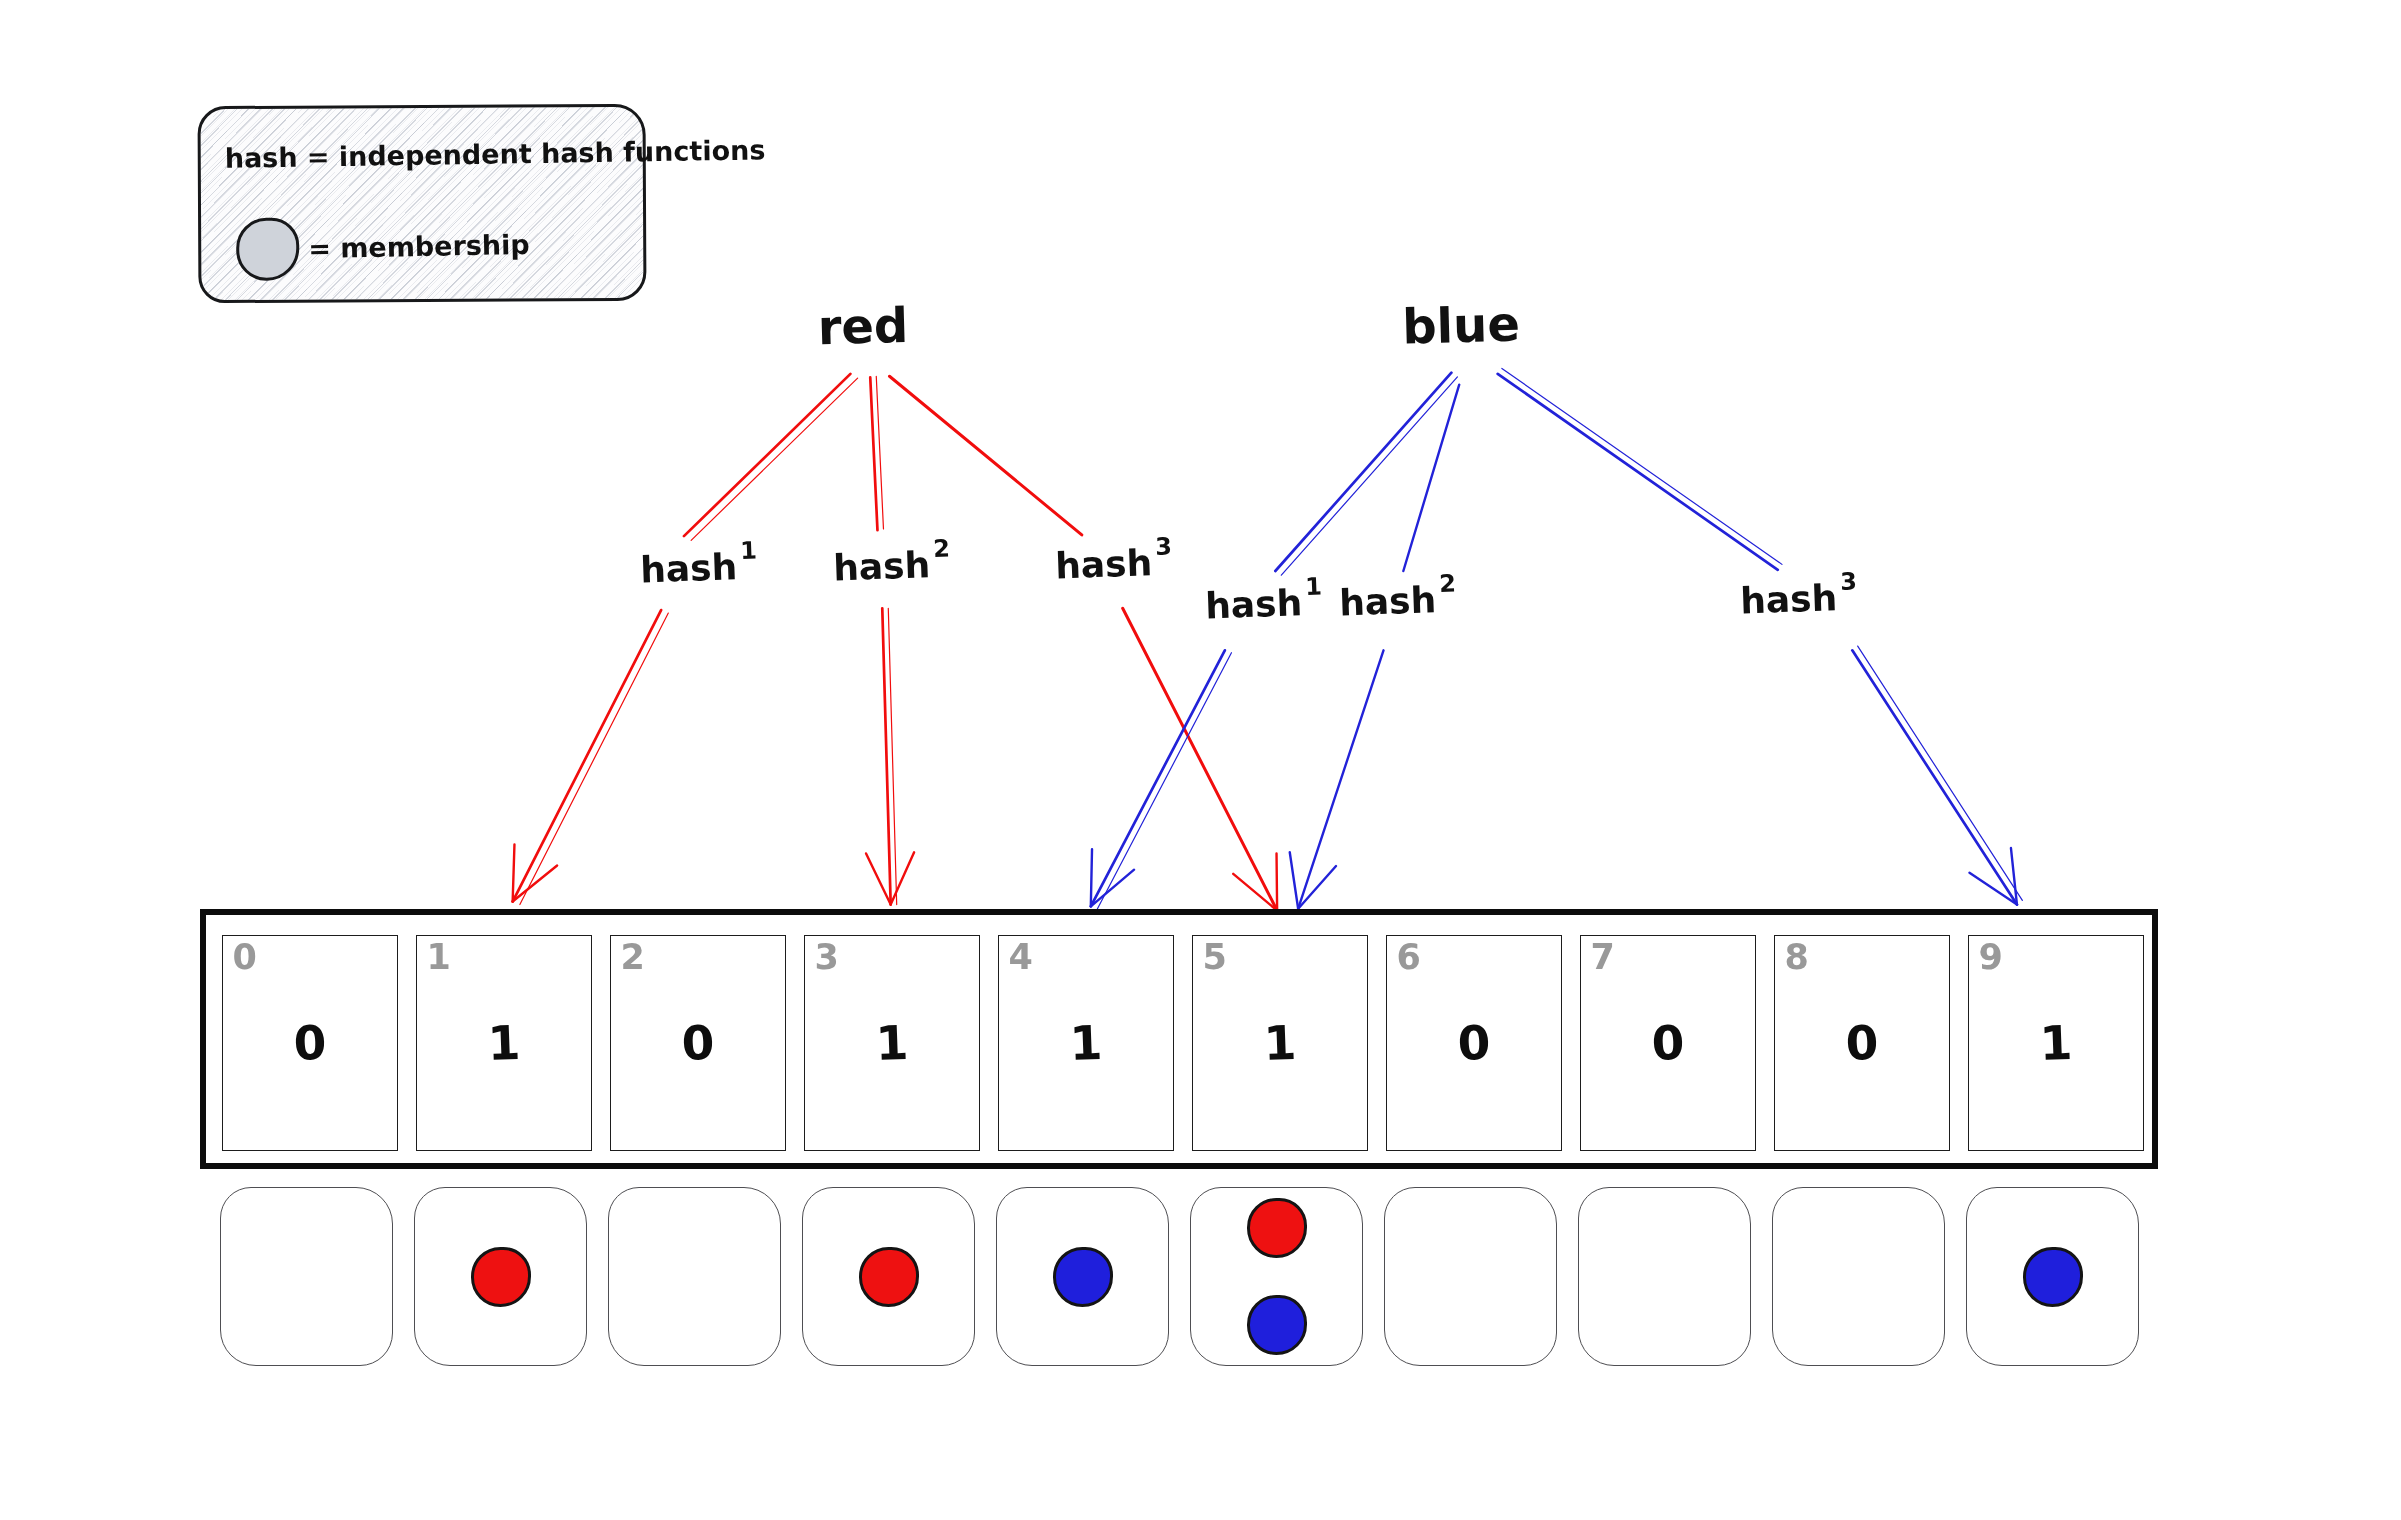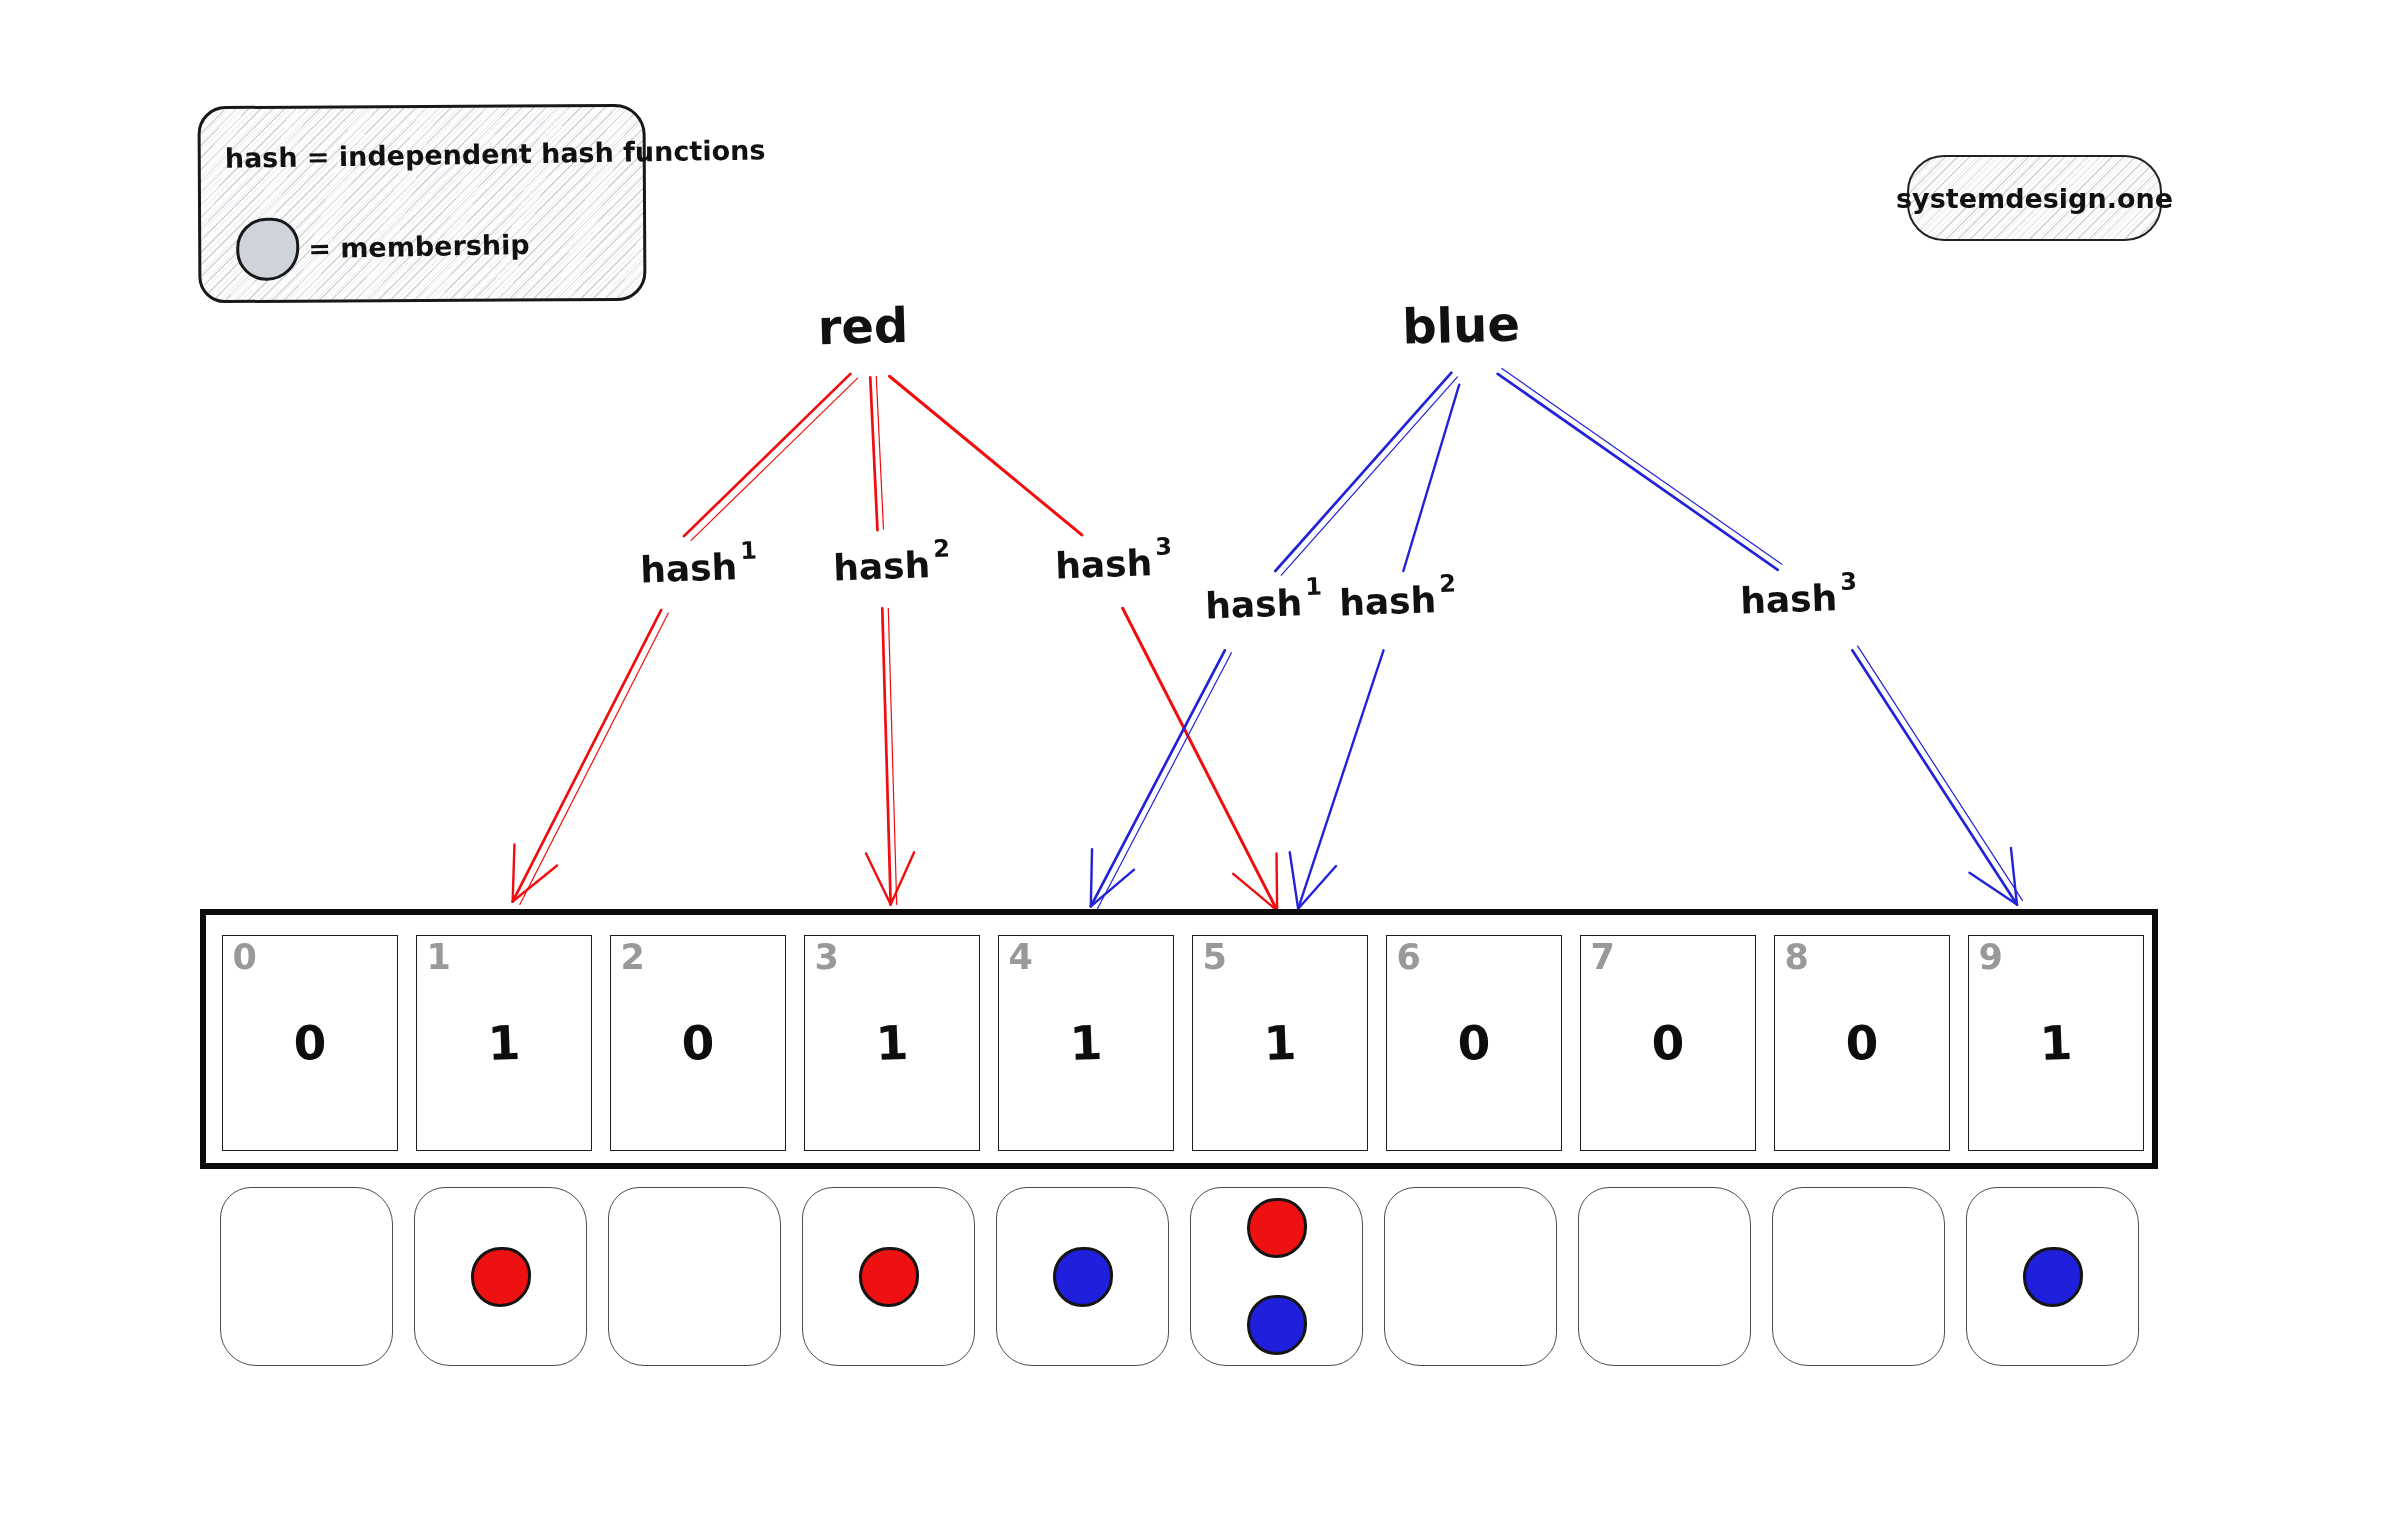--- a/index.html
+++ b/index.html
@@ -59,23 +59,20 @@
 <body>
 
 <div id="canvas">
 
   <div class="legend hatch">
     <div class="legend-line1">hash = independent hash functions</div>
     <div class="legend-circle" style="background: rgb(207, 211, 218);"></div>
     <div class="legend-line2">= membership</div>
   </div>
 
-  <div class="badge hatch">
-    <span>systemdesign.one</span>
-  </div>
 
   <div class="key-label key-red">red</div>
   <div class="key-label key-blue">blue</div>
 
   <div class="hash-label rh1"><span>hash</span><span class="sup">1</span></div>
   <div class="hash-label rh2"><span>hash</span><span class="sup">2</span></div>
   <div class="hash-label rh3"><span>hash</span><span class="sup">3</span></div>
   <div class="hash-label bh1"><span>hash</span><span class="sup">1</span></div>
   <div class="hash-label bh2"><span>hash</span><span class="sup">2</span></div>
   <div class="hash-label bh3"><span>hash</span><span class="sup">3</span></div>

